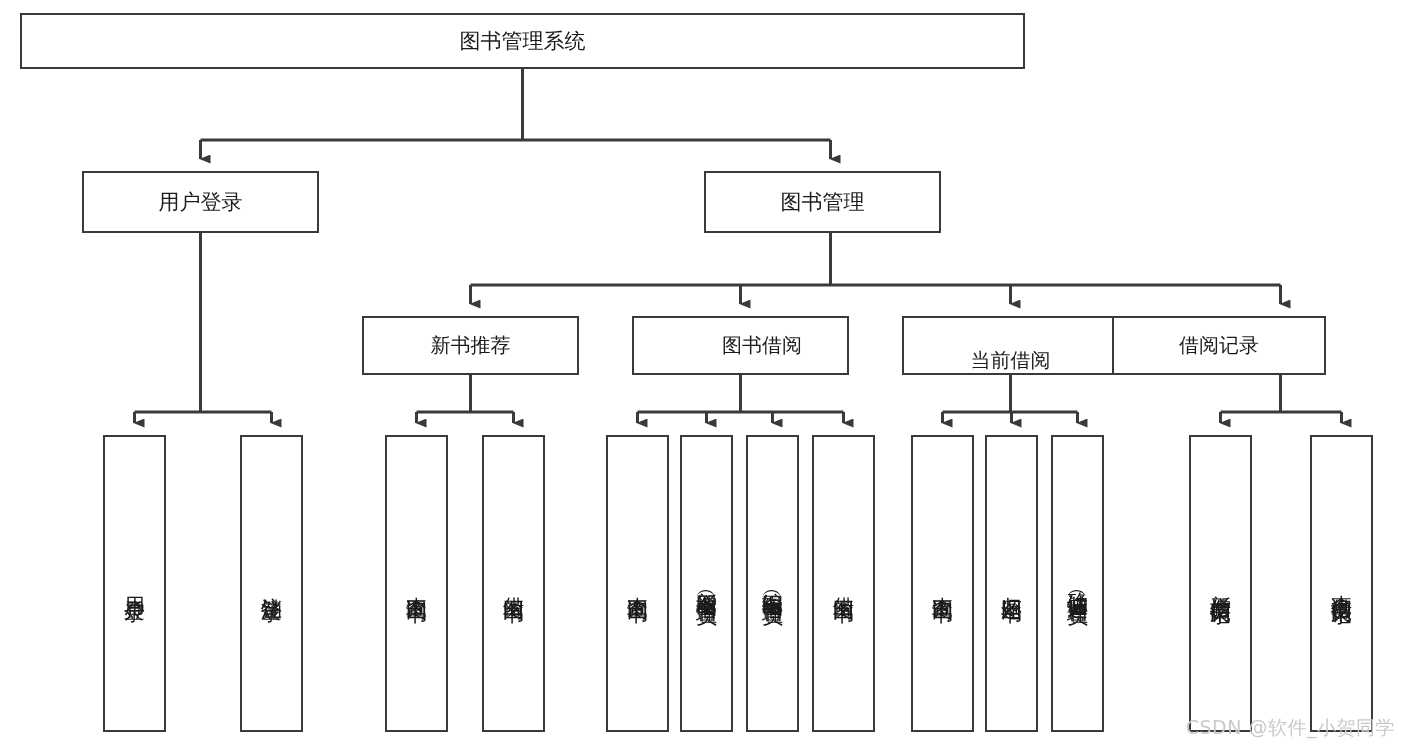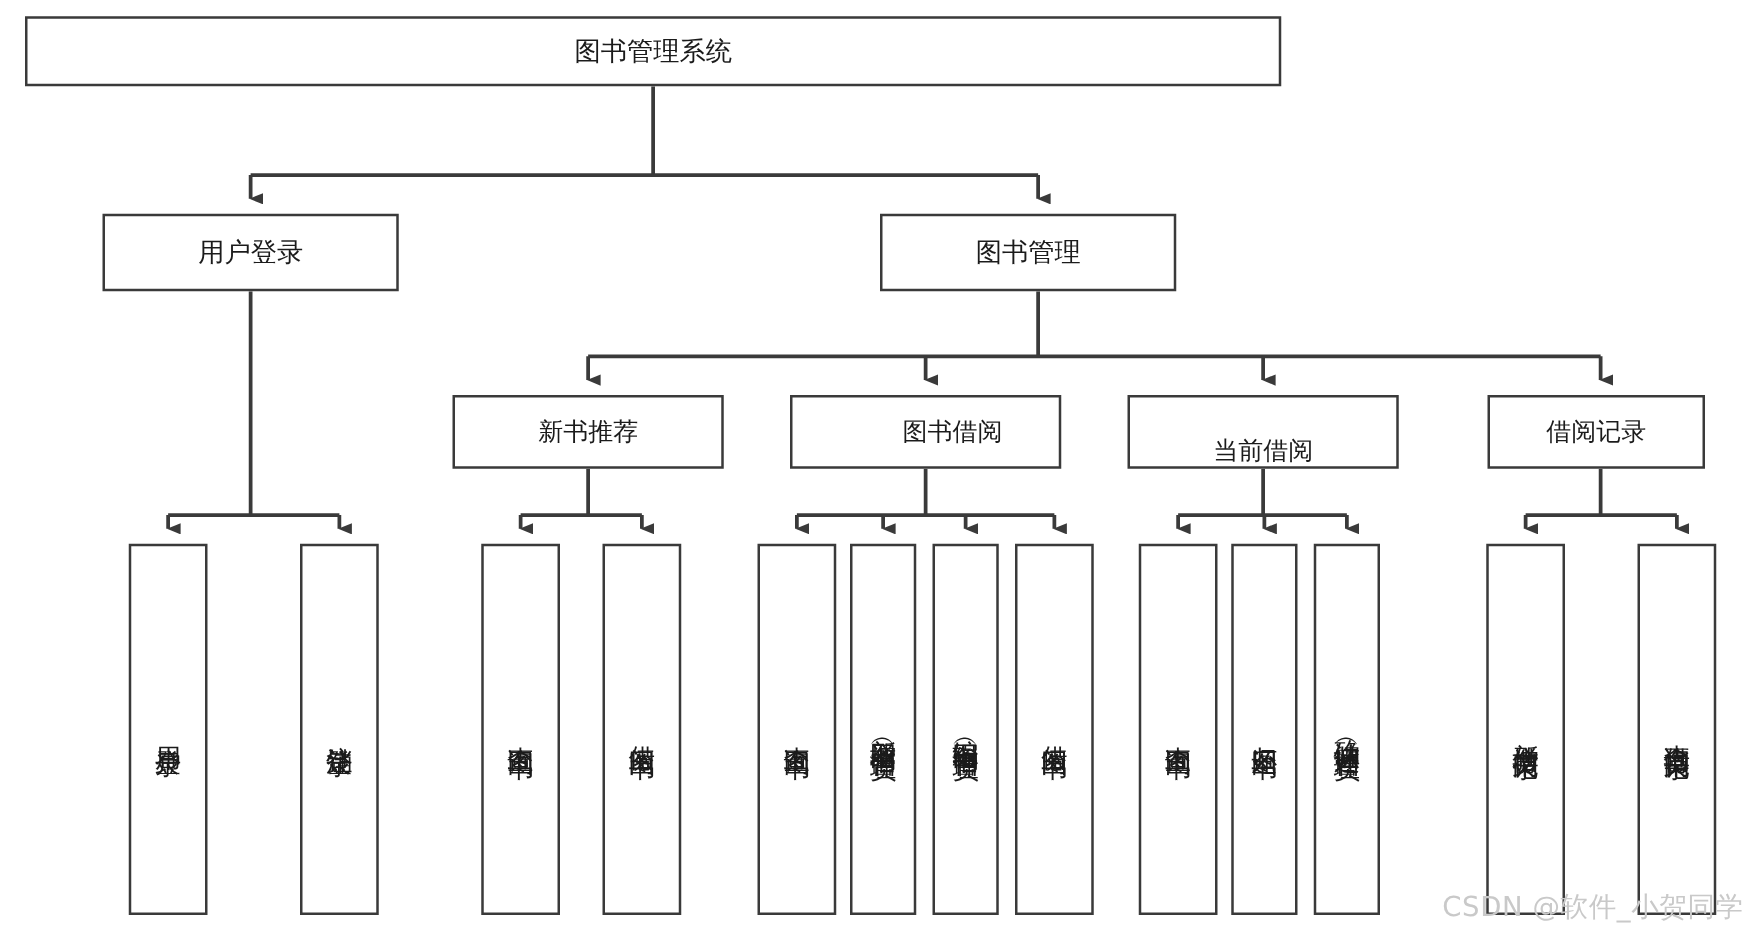--- a/index.html
+++ b/index.html
@@ -59,21 +59,21 @@
     writing-mode: vertical-rl;
     text-orientation: upright;
     letter-spacing: 2px;
     white-space: nowrap;
     line-height: 1.05;
   }
   #watermark {
     position: absolute;
     right: 10px;
     bottom: 6px;
-    font-size: 22px;
+    font-size: 19px;
     color: #c9c9c9;
     letter-spacing: 0.5px;
     white-space: nowrap;
     user-select: none;
   }
 </style>
 </head>
 <body>
 
 <div id="diagram-root">
@@ -133,21 +133,21 @@
       </div>
       <div class="node level-three" style="left: 362px; top: 316px; width: 217px; height: 59px;">
         <span class="node-label">新书推荐</span>
       </div>
       <div class="node level-three" style="left: 632px; top: 316px; width: 217px; height: 59px; padding-left: 43px;">
         <span class="node-label">图书借阅</span>
       </div>
       <div class="node level-three" style="left: 902px; top: 316px; width: 217px; height: 59px; align-items: flex-end;">
         <span class="node-label">当前借阅</span>
       </div>
-      <div class="node level-three" style="left: 1190px; top: 316px; width: 174px; height: 59px;">
+      <div class="node level-three" style="left: 1112px; top: 316px; width: 214px; height: 59px;">
         <span class="node-label">借阅记录</span>
       </div>
       <div class="node leaf" style="left: 103px; top: 435px; width: 63px; height: 297px;">
         <span class="node-label">用户登录</span>
       </div>
       <div class="node leaf" style="left: 240px; top: 435px; width: 63px; height: 297px;">
         <span class="node-label">注销登录</span>
       </div>
       <div class="node leaf" style="left: 385px; top: 435px; width: 63px; height: 297px;">
         <span class="node-label">查询图书</span>

